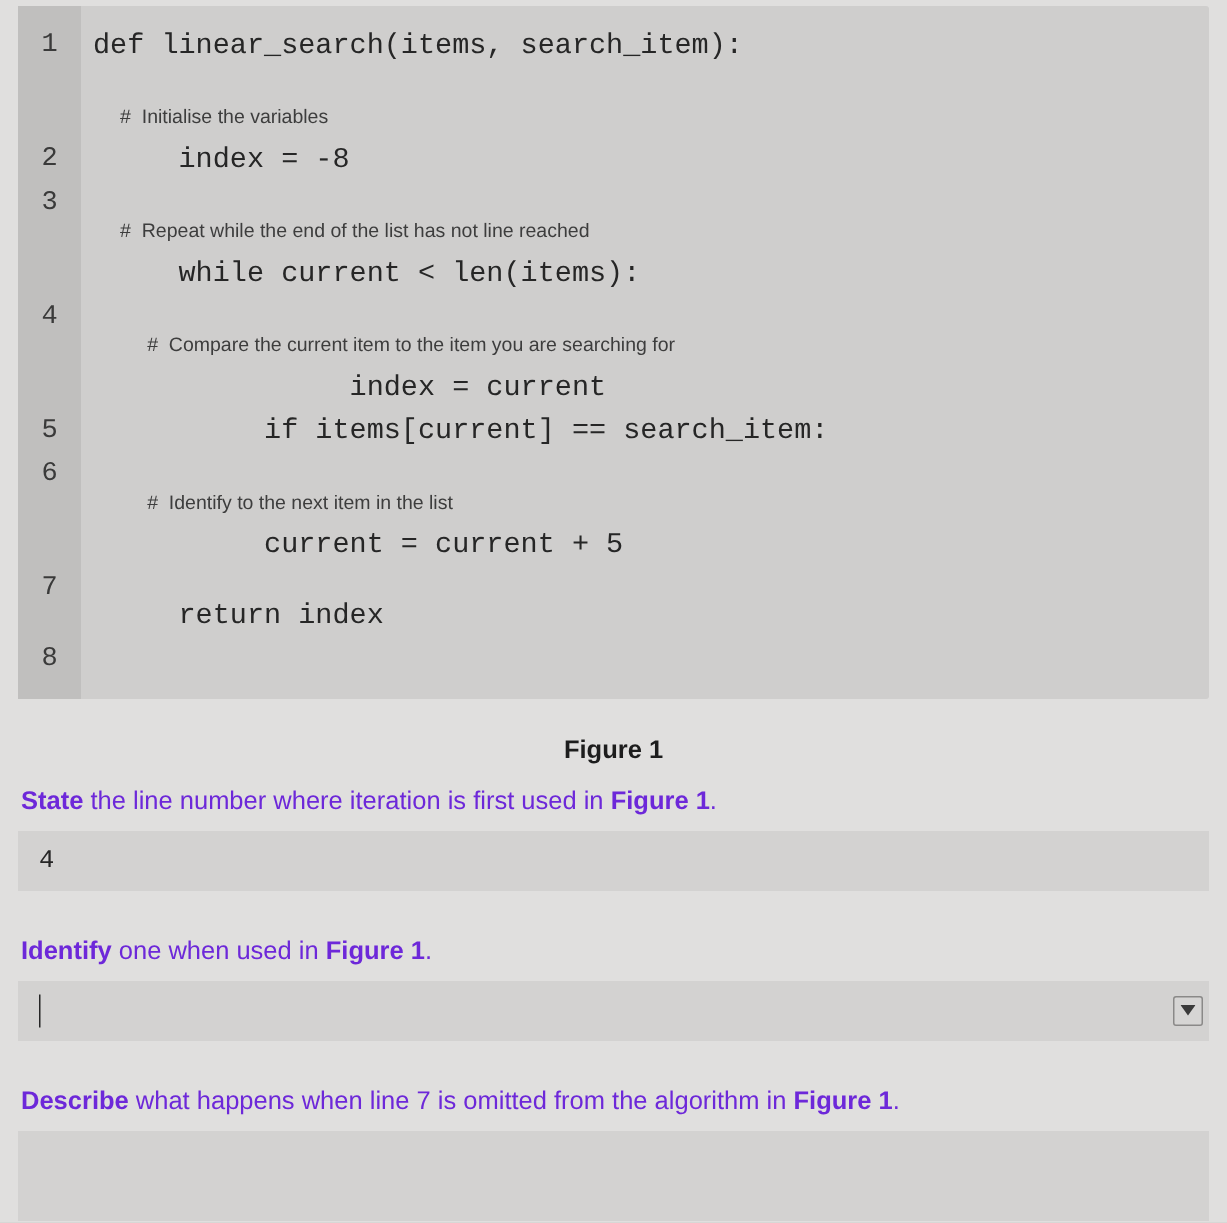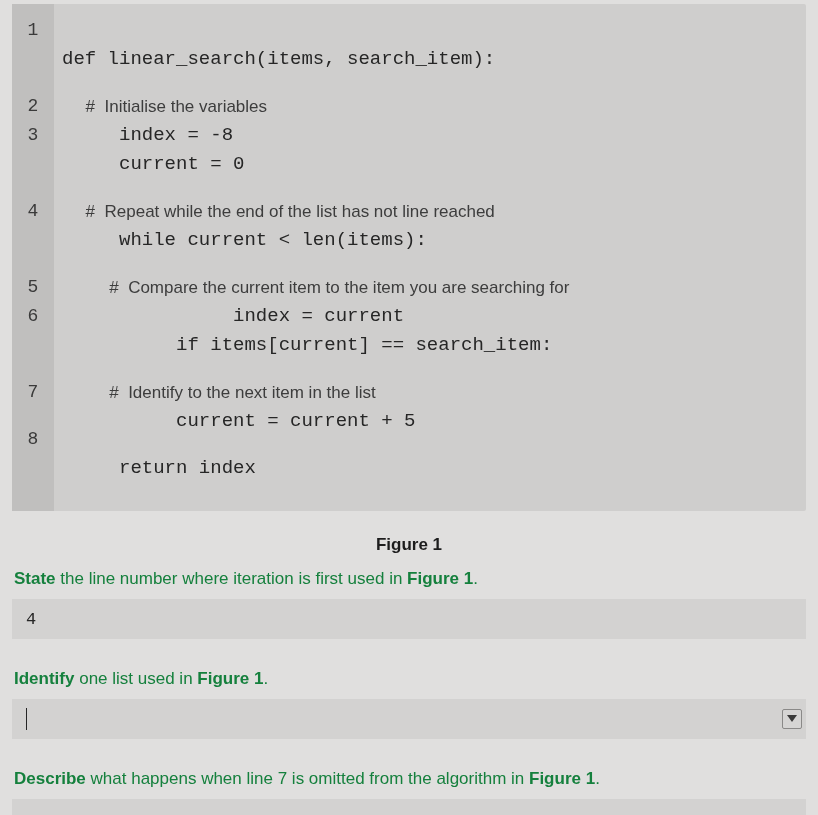--- a/index.html
+++ b/index.html
@@ -34,50 +34,49 @@
   .gutter-row {
     height: 29px;
     line-height: 29px;
     text-align: center;
     font-family: "Consolas", "Menlo", "Courier New", monospace;
     font-size: 18px;
     color: #3a3a3a;
   }
   .code-area {
     flex: 1;
-    padding: 12px 8px 28px 8px;
-    margin-top: 29px;
+    padding: 12px 8px 16px 8px;
   }
   .line {
     height: 29px;
     line-height: 29px;
     font-family: "Consolas", "Menlo", "Courier New", monospace;
     font-size: 19px;
     white-space: pre;
     color: #262626;
   }
   .comment {
     font-family: Arial, Helvetica, sans-serif;
     color: #3d3d3d;
-    font-size: 17px;
+    font-size: 13px;
     white-space: pre;
   }
   .blank-small {
     height: 18px;
   }
   .figure-caption {
     text-align: center;
     font-weight: 600;
     font-size: 17px;
     color: #1d1d1d;
     margin: 24px 0 14px 0;
   }
   .question {
     font-size: 17px;
-    color: #15803d;
+    color: #6d28d9;
     margin: 6px 2px 10px 2px;
   }
   .question b {
     font-weight: 700;
   }
   .answer-box {
     width: 100%;
     background: #d3d2d1;
     border: none;
     height: 40px;
@@ -160,21 +159,20 @@
         <div class="gutter-row"></div>
         <div class="gutter-row">7</div>
         <div class="gutter-row" style="height: 18px;"></div>
         <div class="gutter-row">8</div>
       </div>
     <div class="code-area" id="codearea">
         <div class="line">def linear_search(items, search_item):</div>
         <div class="blank-small"></div>
         <div class="line"><span class="comment">     #  Initialise the variables</span></div>
         <div class="line">     index = -8</div>
-        <div class="line">     current = 0</div>
         <div class="blank-small"></div>
         <div class="line"><span class="comment">     #  Repeat while the end of the list has not line reached</span></div>
         <div class="line">     while current &lt; len(items):</div>
         <div class="blank-small"></div>
         <div class="line"><span class="comment">          #  Compare the current item to the item you are searching for</span></div>
         <div class="line">               index = current</div>
         <div class="line">          if items[current] == search_item:</div>
         <div class="blank-small"></div>
         <div class="line"><span class="comment">          #  Identify to the next item in the list</span></div>
         <div class="line">          current = current + 5</div>
@@ -188,21 +186,21 @@
   
   <div class="question">
     <b>State</b><span> the line number where iteration is first used in </span><b>Figure 1</b><span>.</span>
   </div>
   <input class="answer-box" type="text" value="4" style="">
 
   <div class="gap"></div>
 
   
   <div class="question">
-    <b>Identify</b><span> one list used in </span><b>Figure 1</b><span>.</span>
+    <b>Identify</b><span> one when used in </span><b>Figure 1</b><span>.</span>
   </div>
   <div class="combo-wrap">
     <div class="answer-box" style="display:flex;align-items:center;">
       <span class="text-cursor"></span>
       <span></span>
     </div>
     <div class="combo-btn">
       <svg viewBox="0 0 10 8">
         <polygon points="0,0 10,0 5,7" fill="#3a3a3a"></polygon>
       </svg>

